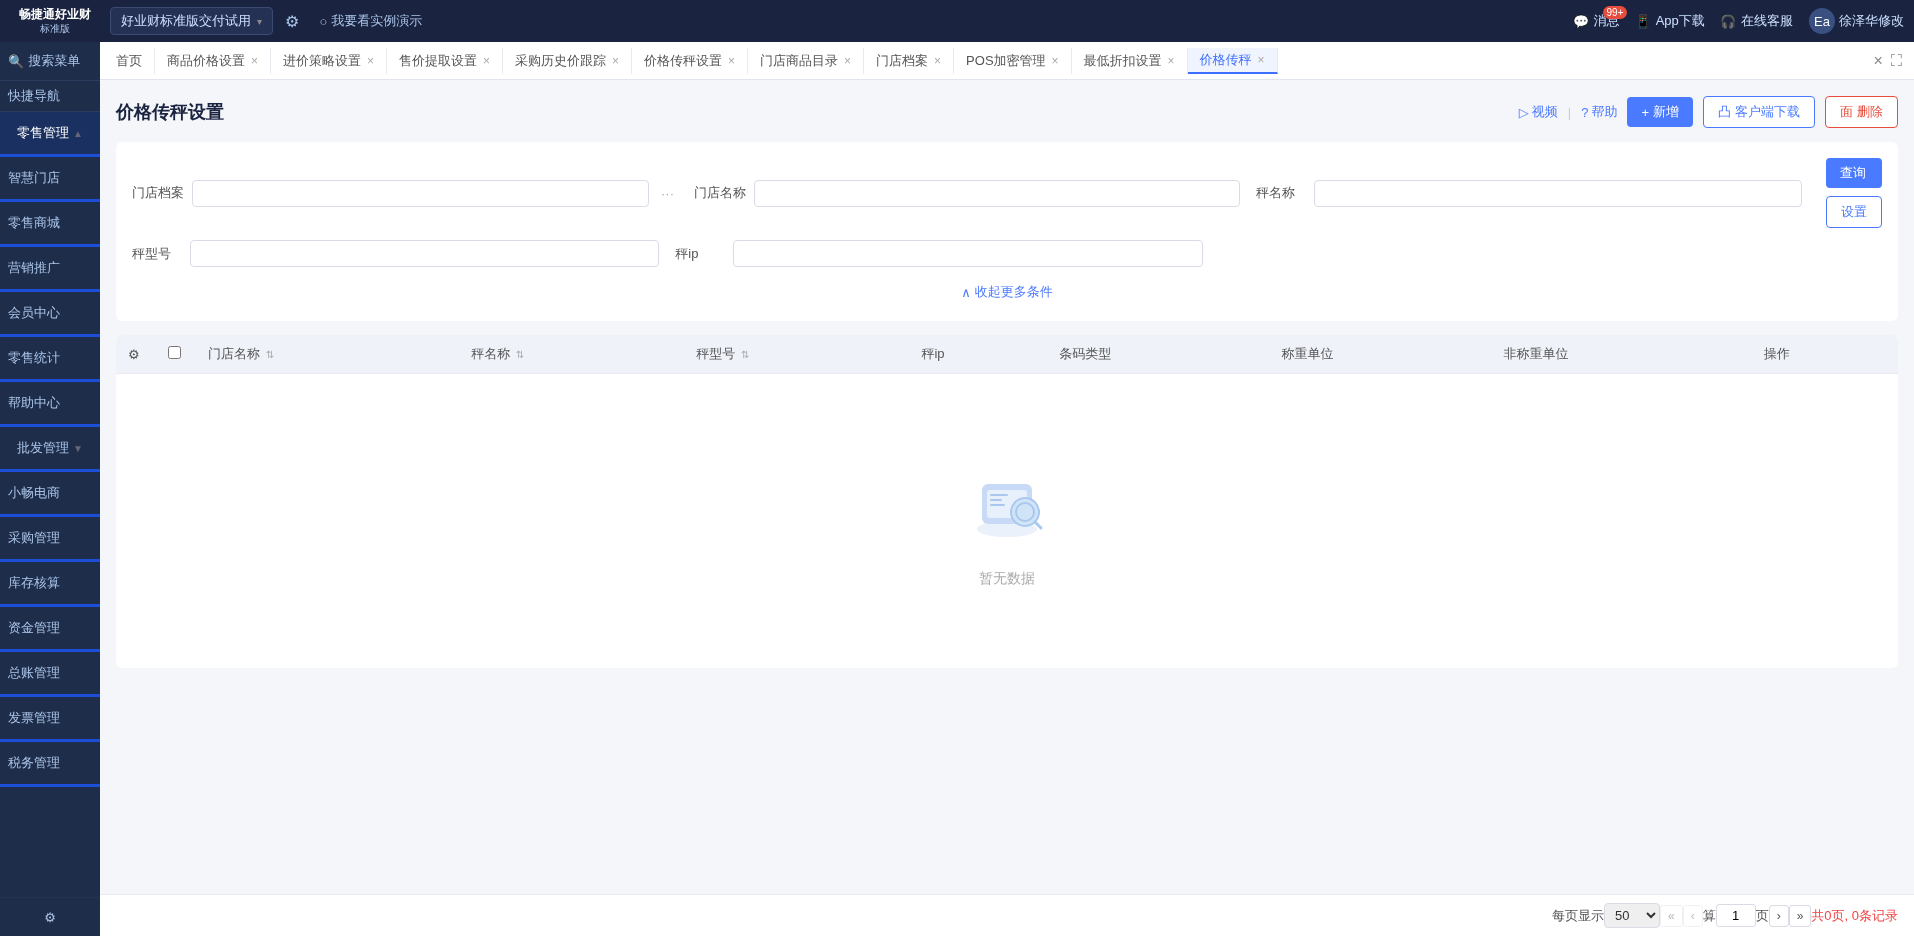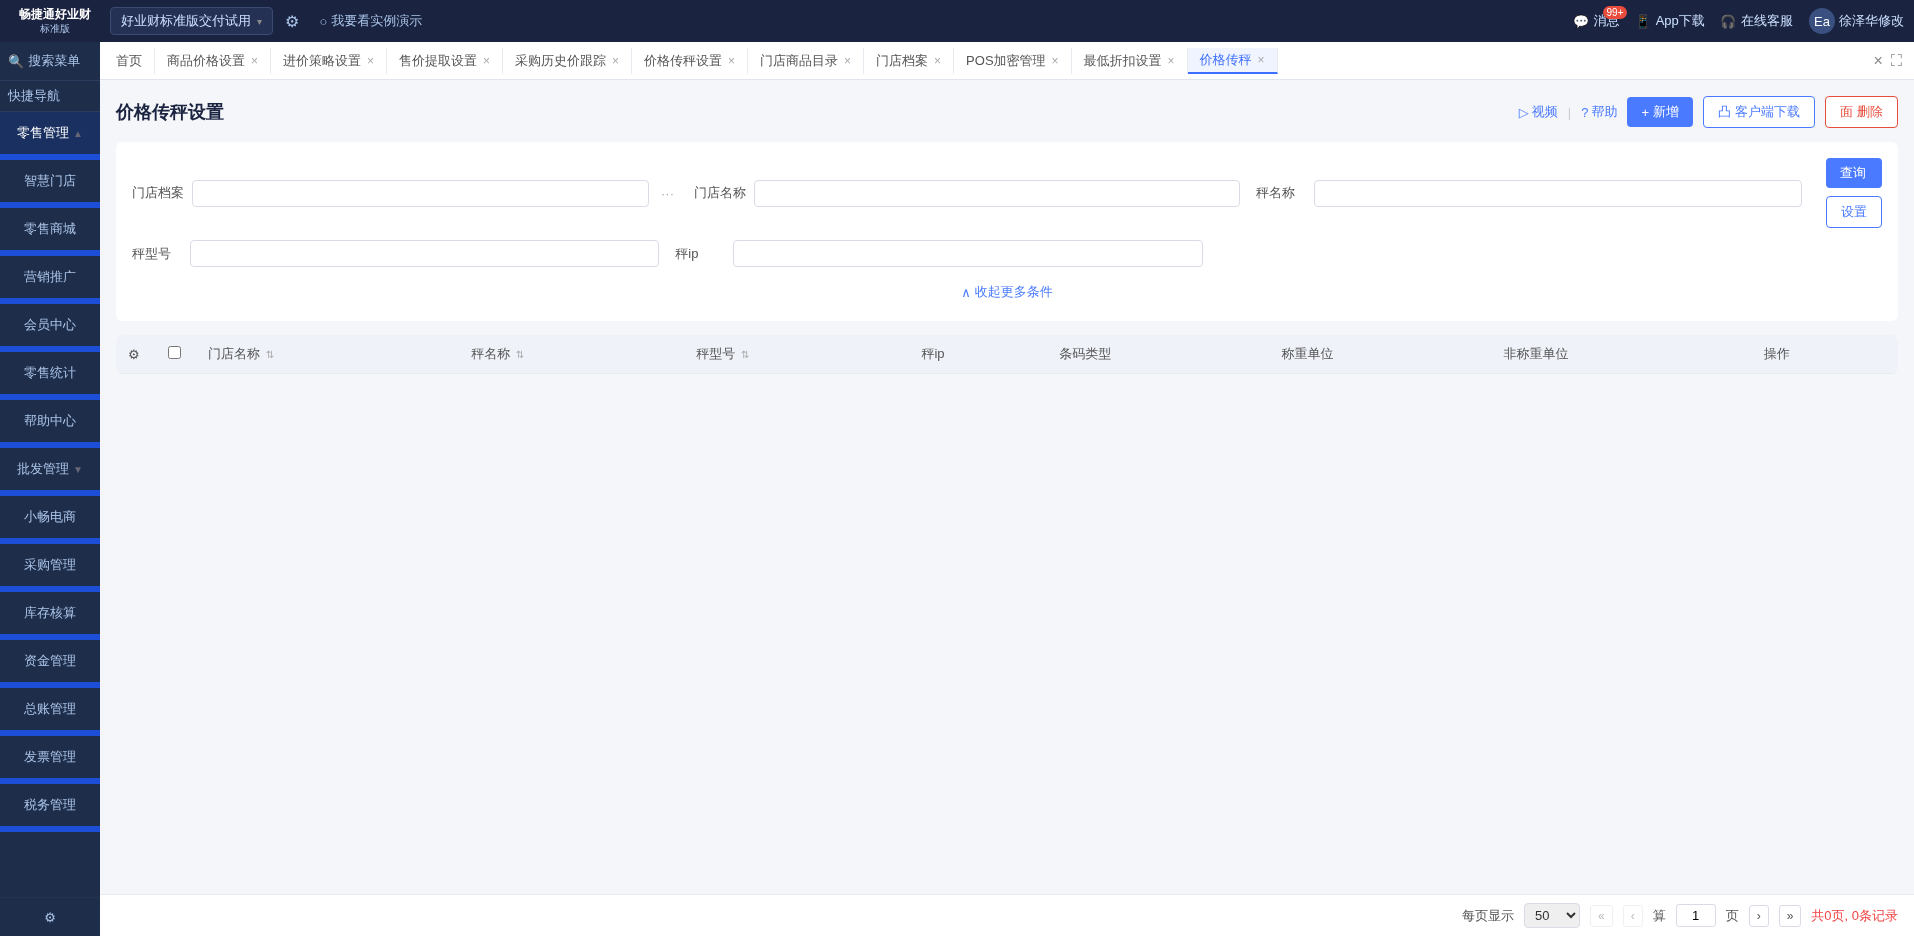--- a/index.html
+++ b/index.html
@@ -131,25 +131,25 @@
     }
     .sidebar-nav {
       padding: 6px 8px;
       font-size: 13px;
       color: #aac4e8;
       cursor: pointer;
       border-bottom: 1px solid #2a3d5e;
     }
     .sidebar-item {
       padding: 12px 8px;
-      text-align: center;
+      text-align: left;
       font-size: 13px;
       color: #aac4e8;
       cursor: pointer;
-      border-bottom: 6px solid #1d4ed8;
+      border-bottom: 3px solid #1d4ed8;
     }
     .sidebar-item.active { color: #fff; background: #1a3060; }
     .sidebar-item.has-children {
       display: flex;
       align-items: center;
       justify-content: center;
       gap: 4px;
     }
     .sidebar-arrow { font-size: 10px; color: #667; }
     .sidebar-bottom {
@@ -371,21 +371,20 @@
     .empty-text { font-size: 14px; color: #aaa; }
 
     
     .pagination-bar {
       background: #fff;
       border-top: 1px solid #e8eaf0;
       padding: 8px 16px;
       display: flex;
       align-items: center;
       justify-content: flex-end;
-      gap: 10px;
       font-size: 13px;
       color: #555;
       flex-shrink: 0;
     }
     .pagination-bar .page-size-label { color: #555; }
     .page-size-select {
       border: 1px solid #d9dce6;
       border-radius: 4px;
       padding: 3px 6px;
       font-size: 13px;
@@ -666,20 +665,34 @@
               <th>条码类型</th>
               <th>称重单位</th>
               <th>非称重单位</th>
               <th>操作</th>
             </tr>
           </thead>
           <tbody id="table-body">
           </tbody>
         </table>
 
+        <div class="empty-state">
+          <svg class="empty-icon" viewBox="0 0 100 100" xmlns="http://www.w3.org/2000/svg">
+            <ellipse cx="50" cy="75" rx="30" ry="8" fill="#dce8f8" opacity="0.6"></ellipse>
+            <rect x="25" y="30" width="50" height="40" rx="6" fill="#c8daf5"></rect>
+            <rect x="30" y="36" width="40" height="28" rx="3" fill="#e8f0fc"></rect>
+            <circle cx="68" cy="58" r="14" fill="#d0e4f8" stroke="#aac8ee" stroke-width="2"></circle>
+            <circle cx="68" cy="58" r="9" fill="none" stroke="#aac8ee" stroke-width="2"></circle>
+            <line x1="78" y1="68" x2="84" y2="74" stroke="#aac8ee" stroke-width="3" stroke-linecap="round"></line>
+            <rect x="33" y="40" width="18" height="2" rx="1" fill="#aac8ee"></rect>
+            <rect x="33" y="45" width="12" height="2" rx="1" fill="#aac8ee"></rect>
+            <rect x="33" y="50" width="15" height="2" rx="1" fill="#aac8ee"></rect>
+          </svg>
+          <span class="empty-text">暂无数据</span>
+        </div>
       </div>
 
     </div>
 
     <div class="pagination-bar">
       <span class="page-size-label">每页显示</span>
       <select class="page-size-select">
         <option>50</option>
         <option>10</option>
         <option>20</option>

